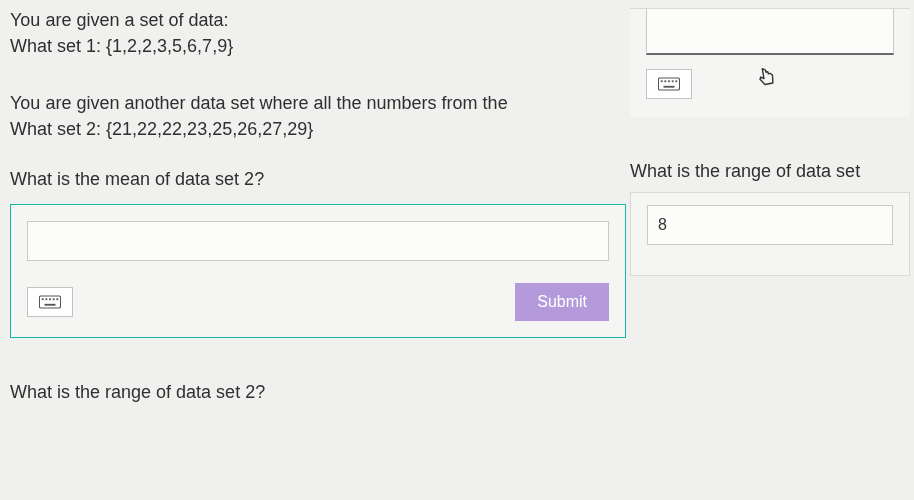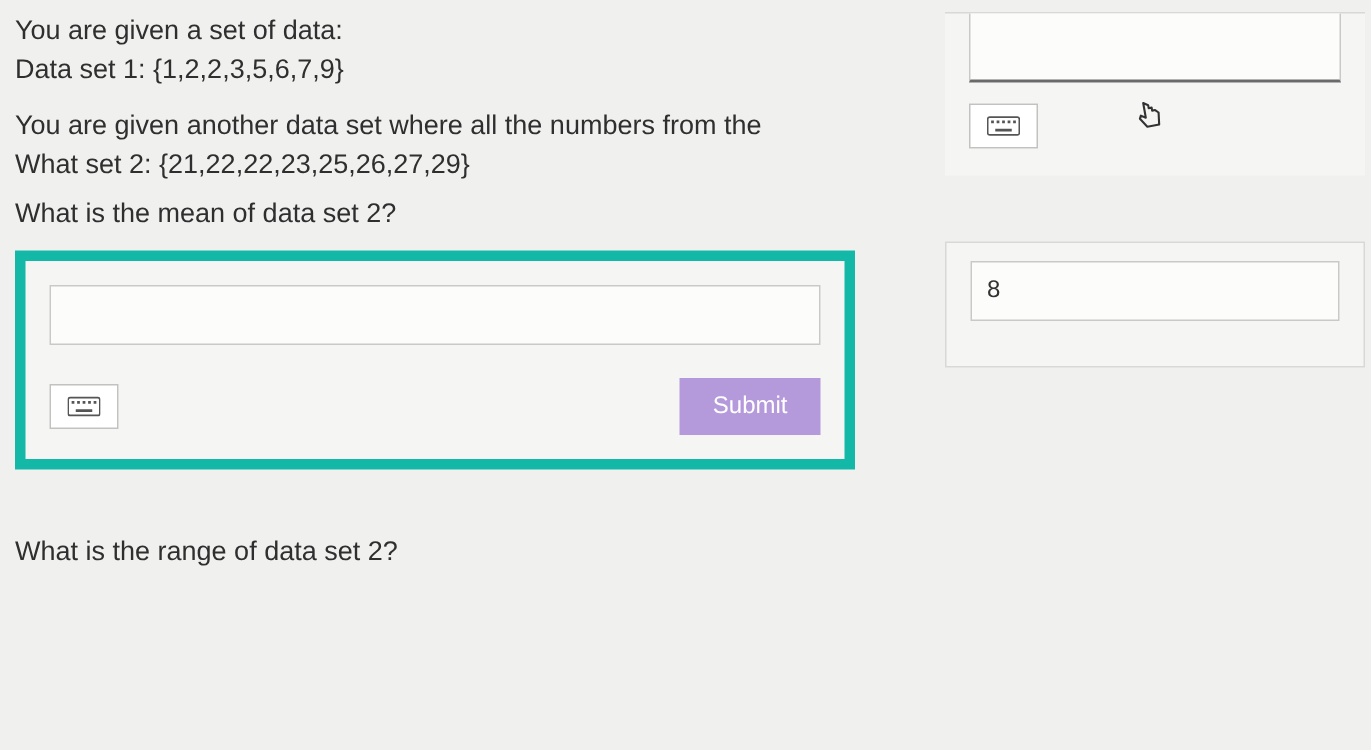--- a/index.html
+++ b/index.html
@@ -23,32 +23,32 @@
 .right {
   flex: 1;
   padding-top: 0;
 }
 .intro p {
   font-size: 18px;
   line-height: 1.35;
   color: #2f2f2f;
   margin-bottom: 2px;
 }
-.block2 { margin-top: 12px; }
+.block2 { margin-top: 32px; }
 .question {
   font-size: 18px;
   color: #2f2f2f;
-  margin-top: 11px;
+  margin-top: 28px;
   margin-bottom: 14px;
 }
 .answer-box {
   background: #f5f5f4;
-  border: 7px solid #14b8a6;
+  border: 1px solid #14b8a6;
   padding: 16px 16px 16px 16px;
-  width: 560px;
+  width: 616px;
 }
 .answer-input {
   width: 100%;
   height: 40px;
   border: 1px solid #c9c9c7;
   background: #fcfcfb;
   padding: 0 10px;
   font-size: 16px;
   color: #333;
 }
@@ -123,21 +123,21 @@
 }
 </style>
 </head>
 <body>
 
 <div class="content">
 
   <div class="left">
     <div class="intro">
       <p>You are given a set of data:</p>
-      <p>Data set 1: {1,2,2,3,5,6,7,9}</p>
+      <p>What set 1: {1,2,2,3,5,6,7,9}</p>
       <div class="block2">
         <p>You are given another data set where all the numbers from the</p>
         <p>What set 2: {21,22,22,23,25,26,27,29}</p>
       </div>
     </div>
 
     <div class="question">What is the mean of data set 2?</div>
 
     <div class="answer-box">
       <input class="answer-input" type="text" value="" style="">
@@ -176,19 +176,20 @@
               <rect x="7" y="3" width="2" height="2" fill="#555"></rect>
               <rect x="11" y="3" width="2" height="2" fill="#555"></rect>
               <rect x="15" y="3" width="2" height="2" fill="#555"></rect>
               <rect x="19" y="3" width="2" height="2" fill="#555"></rect>
             <rect x="6" y="9" width="12" height="2" fill="#555"></rect>
           </svg>
         </button>
       </div>
     </div>
 
+    <div class="partial-q q2">What is the range of data set</div>
 
     <div class="answer-box2">
       <input class="answer-input" type="text" value="8" style="">
     </div>
   </div>
 
 </div>
 
 </body></html>

